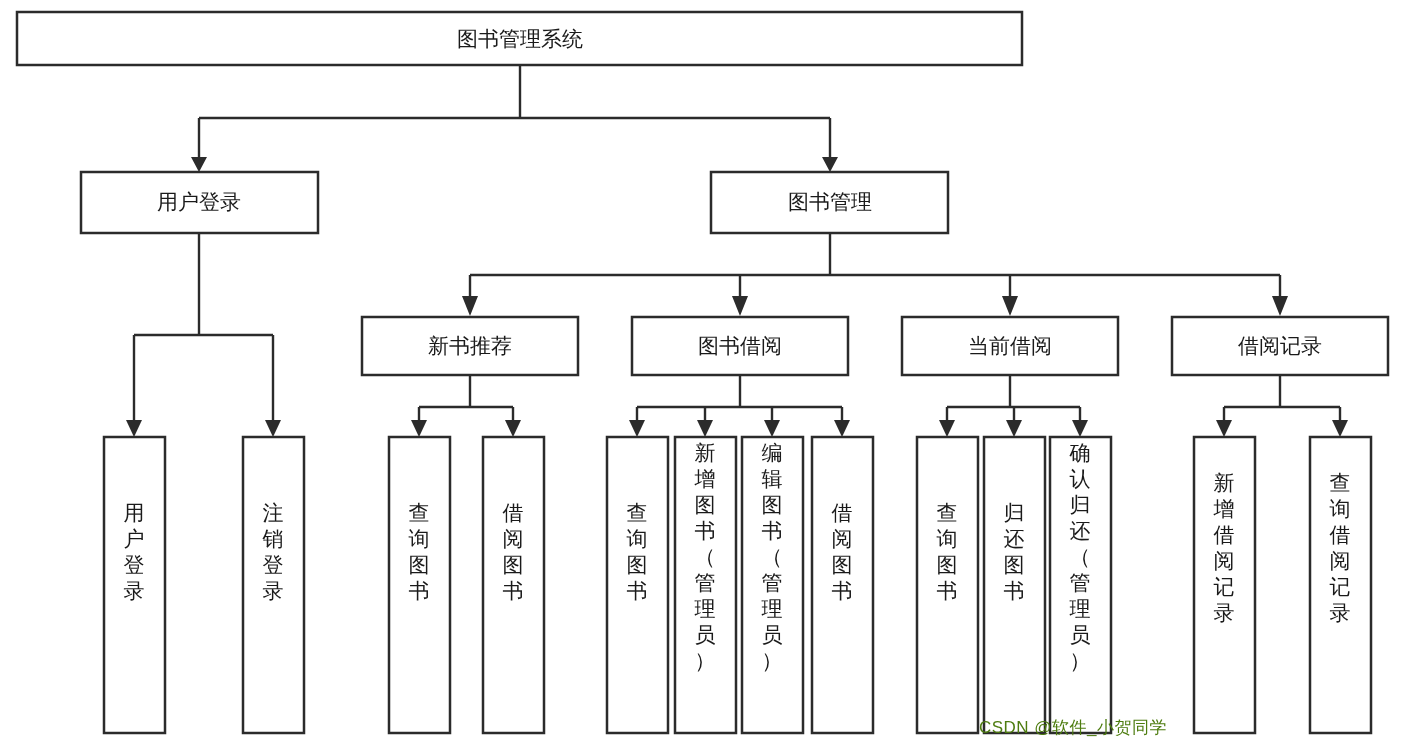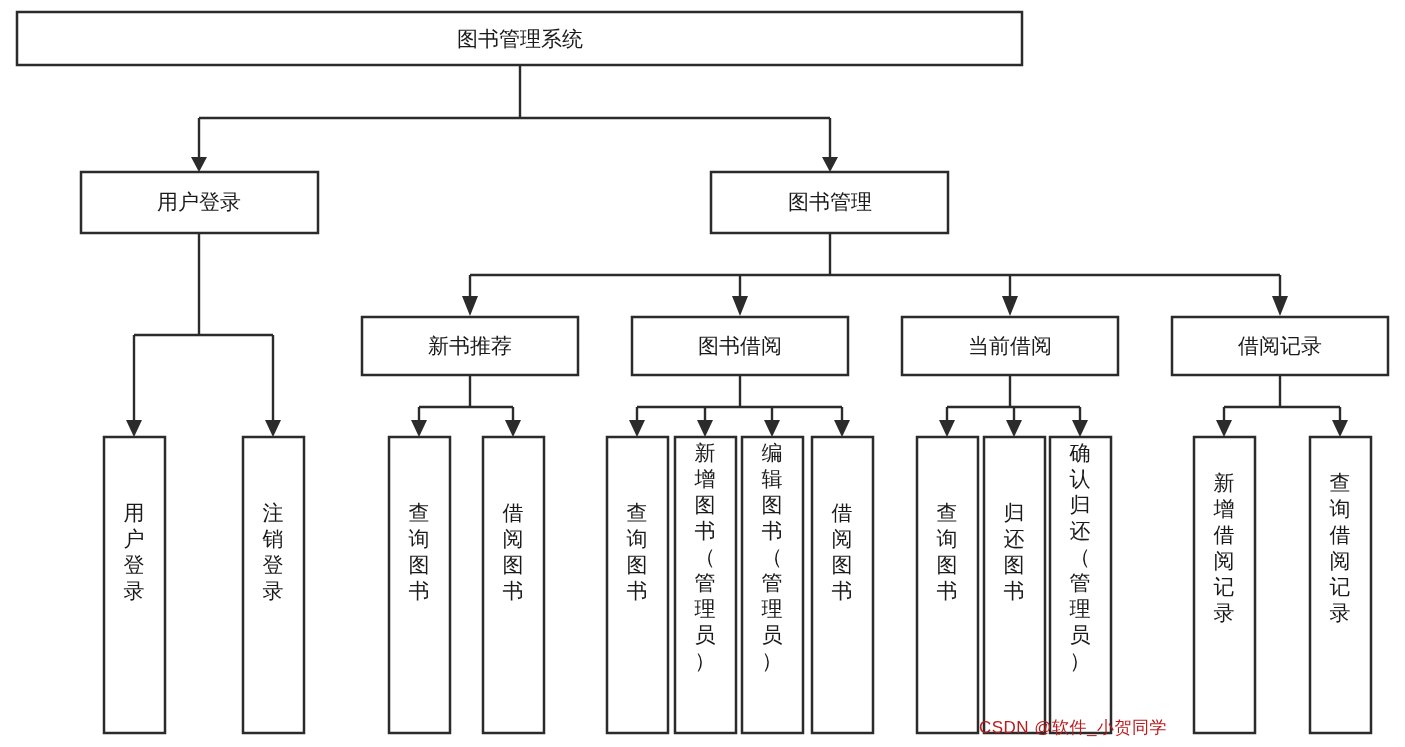--- a/index.html
+++ b/index.html
@@ -54,21 +54,21 @@
     font-size: 21px;
     fill: #1a1a1a;
     text-anchor: middle;
   }
   .watermark {
     position: absolute;
     right: 12px;
     bottom: 8px;
     font-family: "Liberation Sans", "DejaVu Sans", sans-serif;
     font-size: 17px;
-    color: #b91c1c;
+    color: #4d7c0f;
     white-space: nowrap;
     letter-spacing: 0.5px;
   }
 </style>
 </head>
 <body>
 
 <div id="diagram-root">
 
   <svg id="tree-svg" viewBox="0 0 1405 747" xmlns="http://www.w3.org/2000/svg">

